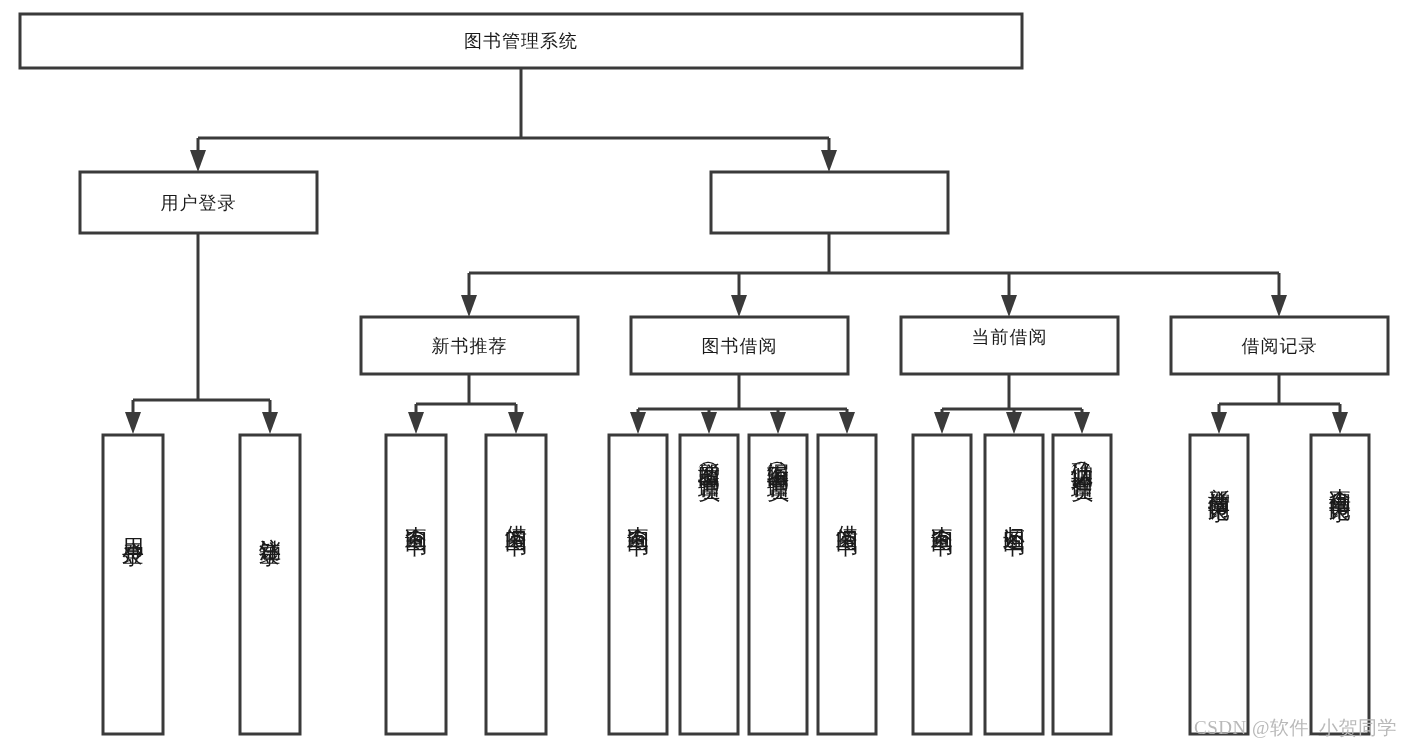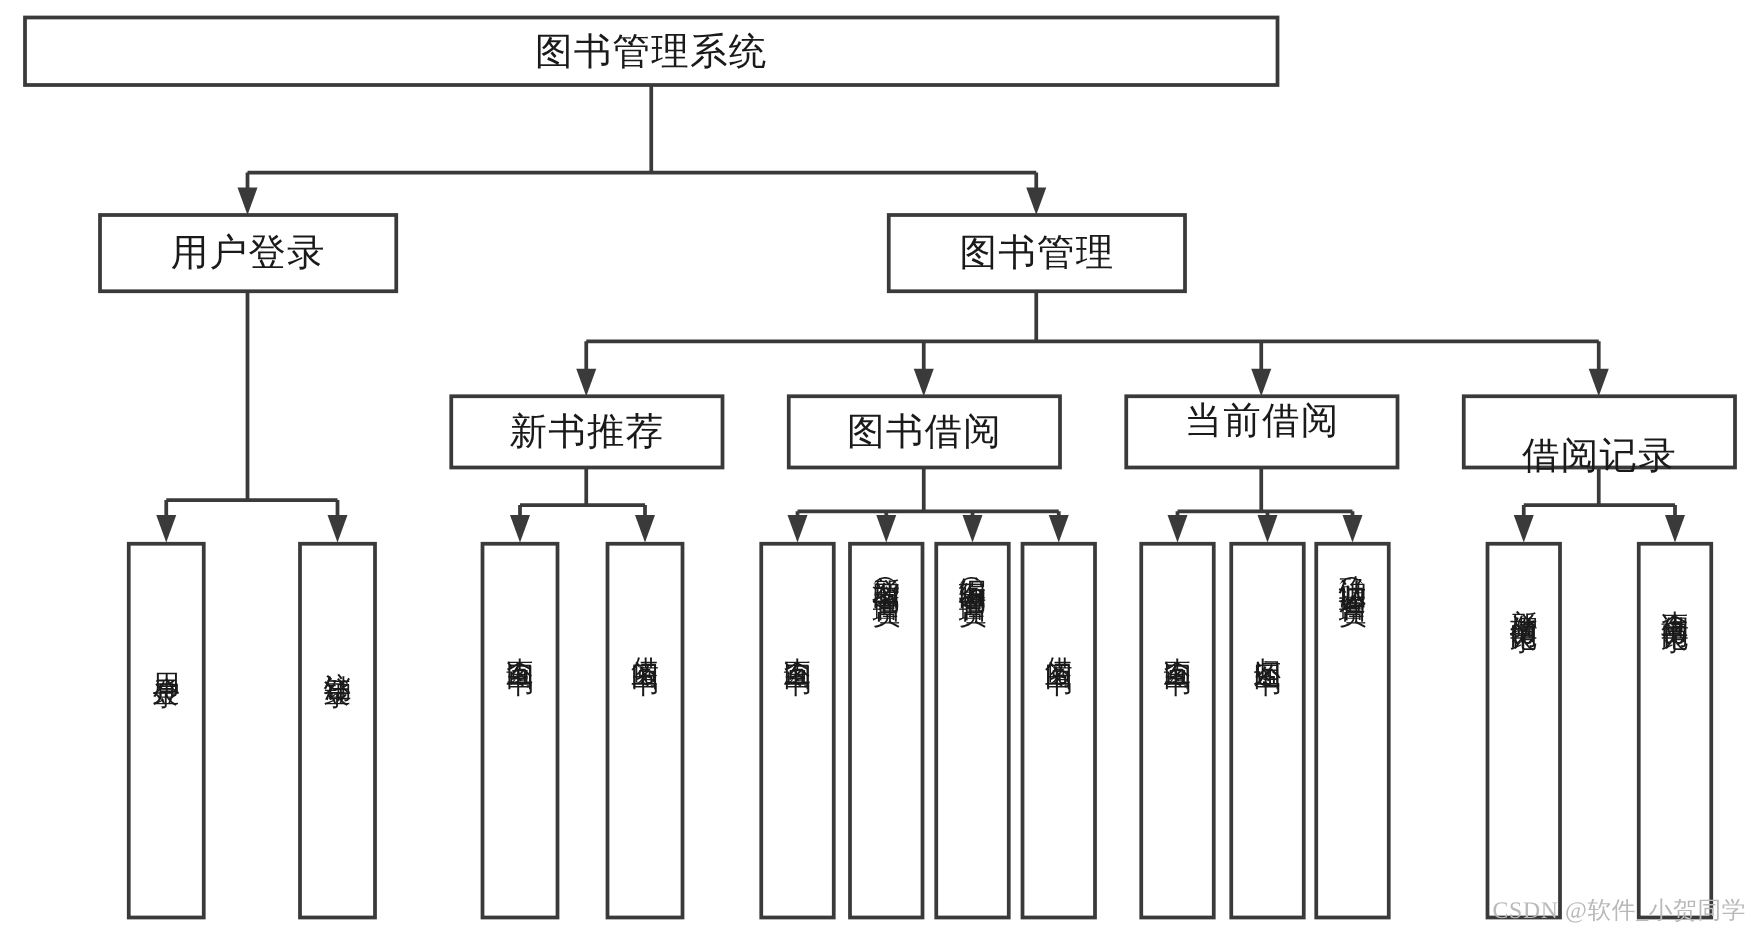--- a/index.html
+++ b/index.html
@@ -58,21 +58,21 @@
   }
   .hlabel-wrap {
     position: absolute;
     display: flex;
     align-items: center;
     justify-content: center;
     pointer-events: none;
   }
   .hlabel-text {
     font-family: "Liberation Sans", "DejaVu Sans", sans-serif;
-    font-size: 30px;
+    font-size: 18px;
     color: #1a1a1a;
     letter-spacing: 1px;
     white-space: nowrap;
   }
   #watermark {
     position: absolute;
     right: 8px;
     bottom: 6px;
     font-family: Liberation Serif, serif;
     font-size: 19px;
@@ -196,37 +196,34 @@
   </svg>
 
   <div class="hlabel-wrap" style="left:20px; top:14px; width:1002px; height:54px;">
     <span class="hlabel-text">图书管理系统</span>
   </div>
 
   <div class="hlabel-wrap" style="left:80px; top:172px; width:237px; height:61px;">
     <span class="hlabel-text">用户登录</span>
   </div>
 
-  <div class="hlabel-wrap" style="left:711px; top:172px; width:237px; height:61px;">
-    <span class="hlabel-text">图书管理</span>
-  </div>
 
   <div class="hlabel-wrap" style="left:361px; top:317px; width:217px; height:57px;align-items:center;">
     <span class="hlabel-text">新书推荐</span>
   </div>
 
   <div class="hlabel-wrap" style="left:631px; top:317px; width:217px; height:57px;border-radius:20px;">
     <span class="hlabel-text">图书借阅</span>
   </div>
 
   <div class="hlabel-wrap" style="left:901px; top:317px; width:217px; height:39px;">
     <span class="hlabel-text">当前借阅</span>
   </div>
 
-  <div class="hlabel-wrap" style="left:1171px; top:317px; width:217px; height:57px;margin-top:19px;">
+  <div class="hlabel-wrap" style="left:1171px; top:317px; width:217px; height:57px;">
     <span class="hlabel-text">借阅记录</span>
   </div>
 
   <div class="vlabel-wrap" style="left:103px; top:520px; width:60px; height:210px;">
     <span class="vlabel-text">用户登录</span>
   </div>
 
   <div class="vlabel-wrap" style="left:240px; top:520px; width:60px; height:210px;">
     <span class="vlabel-text">注销登录</span>
   </div>

